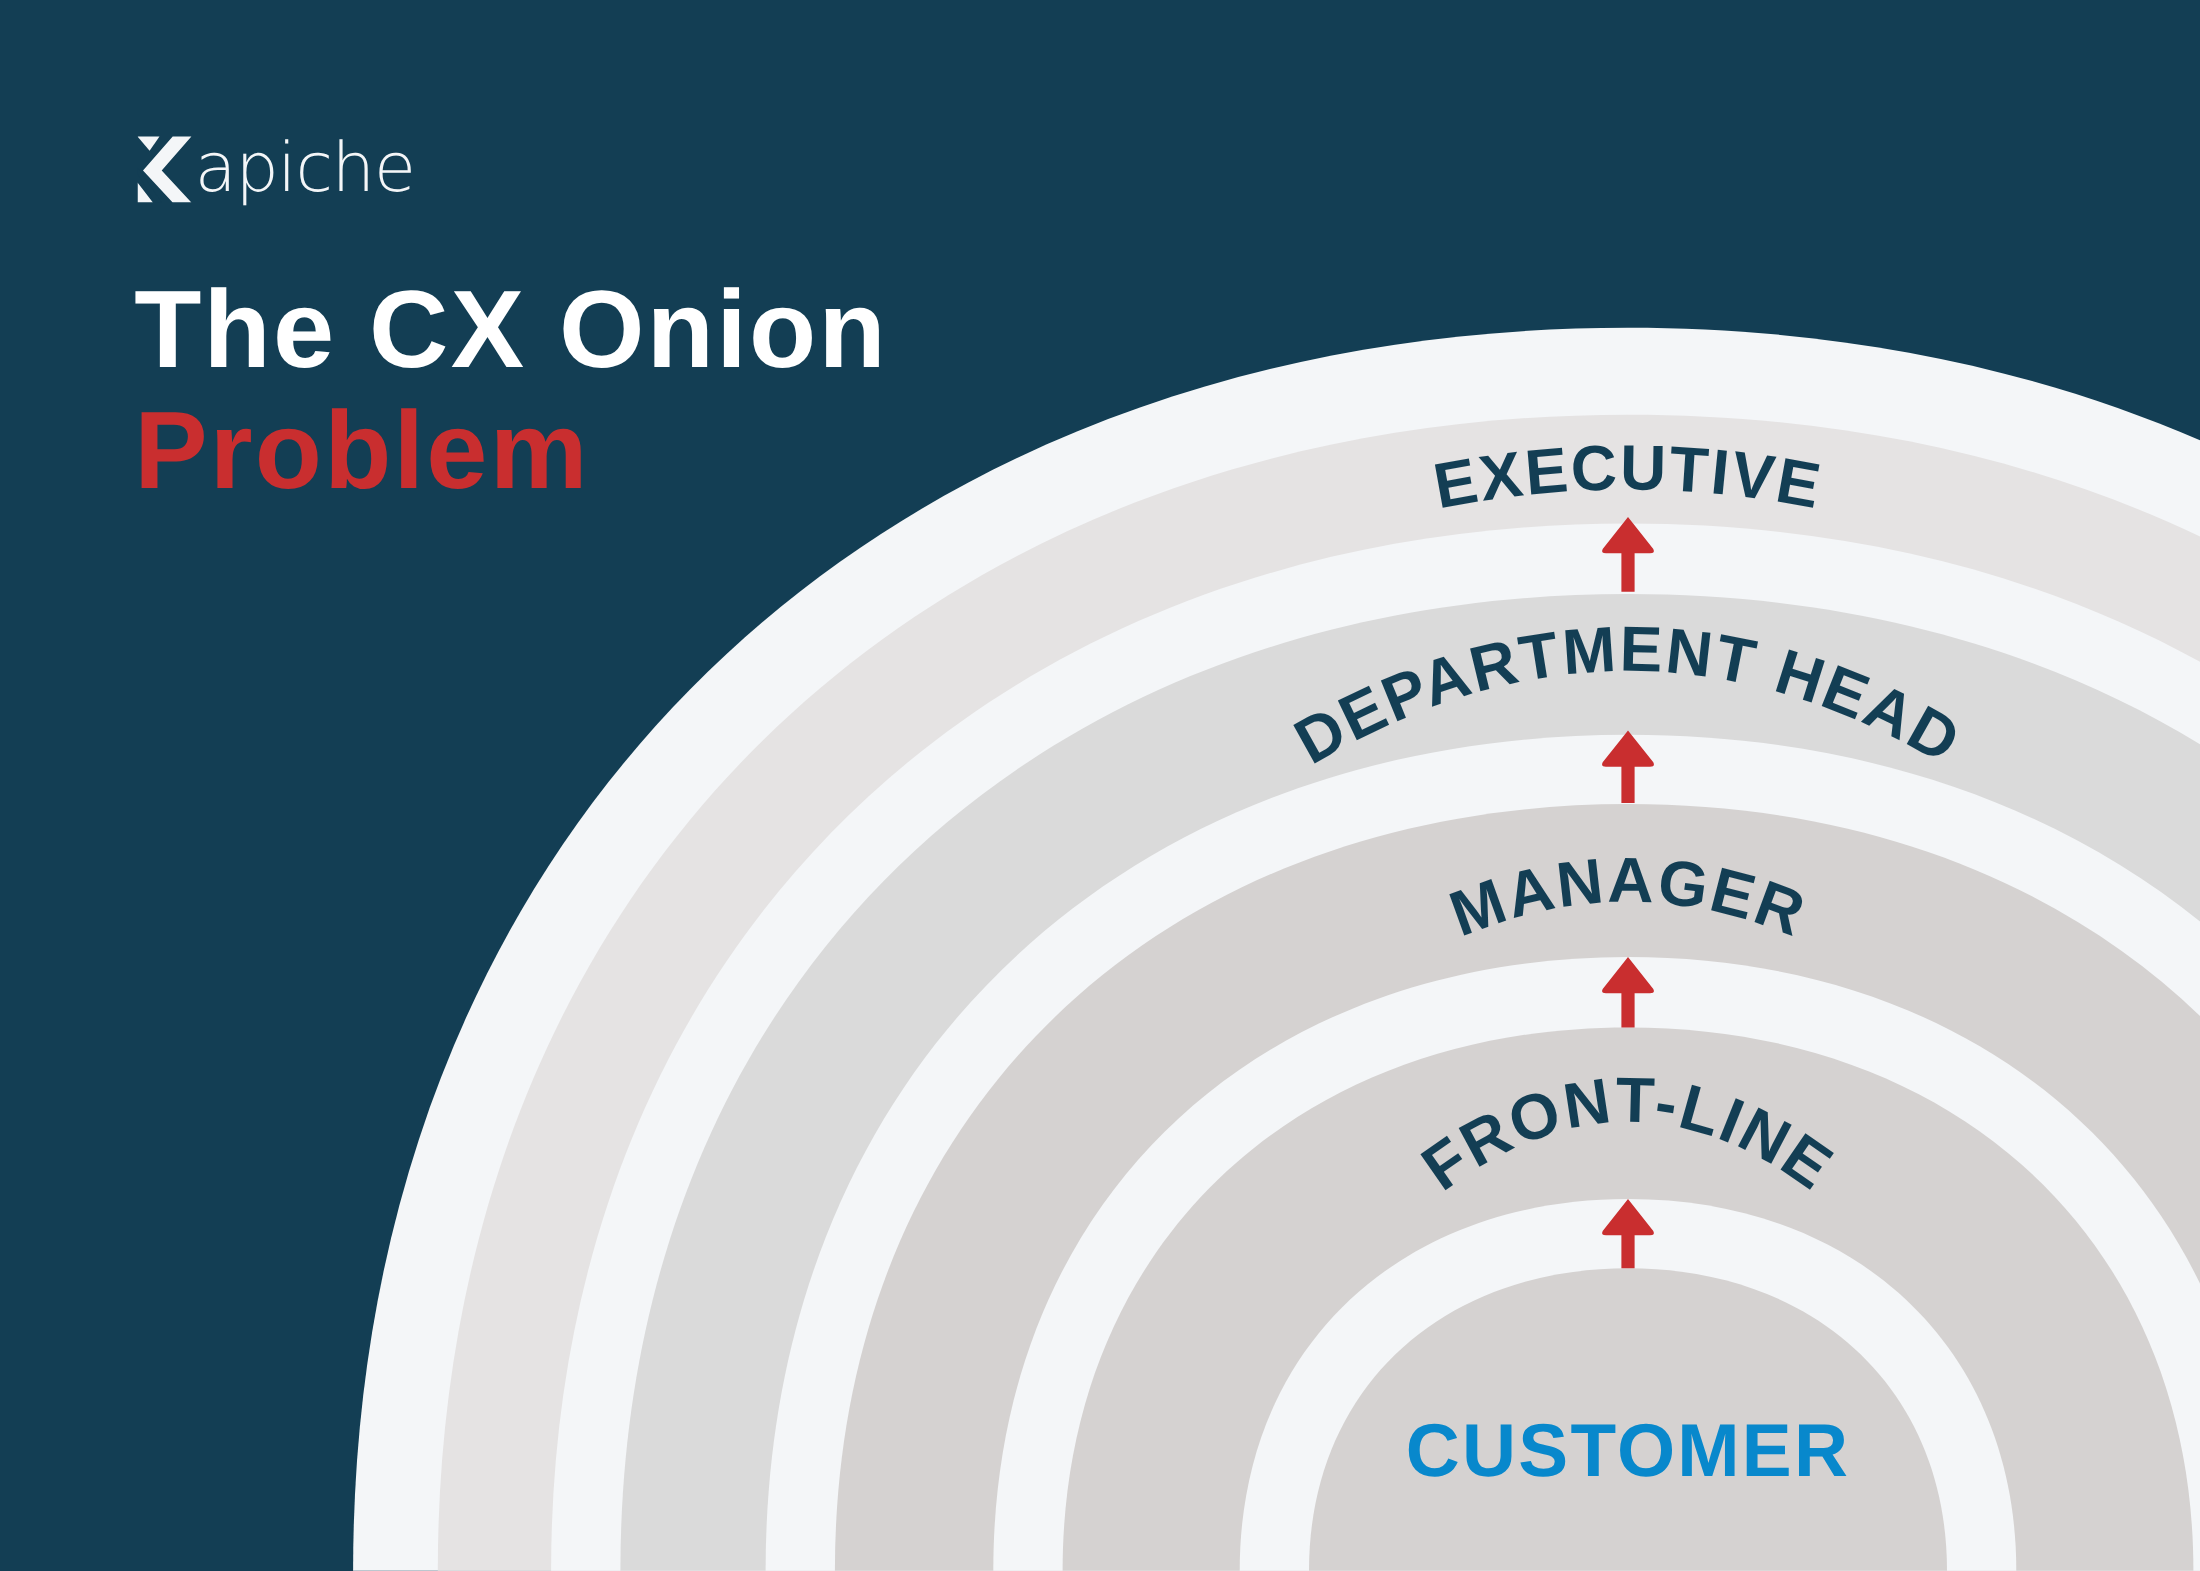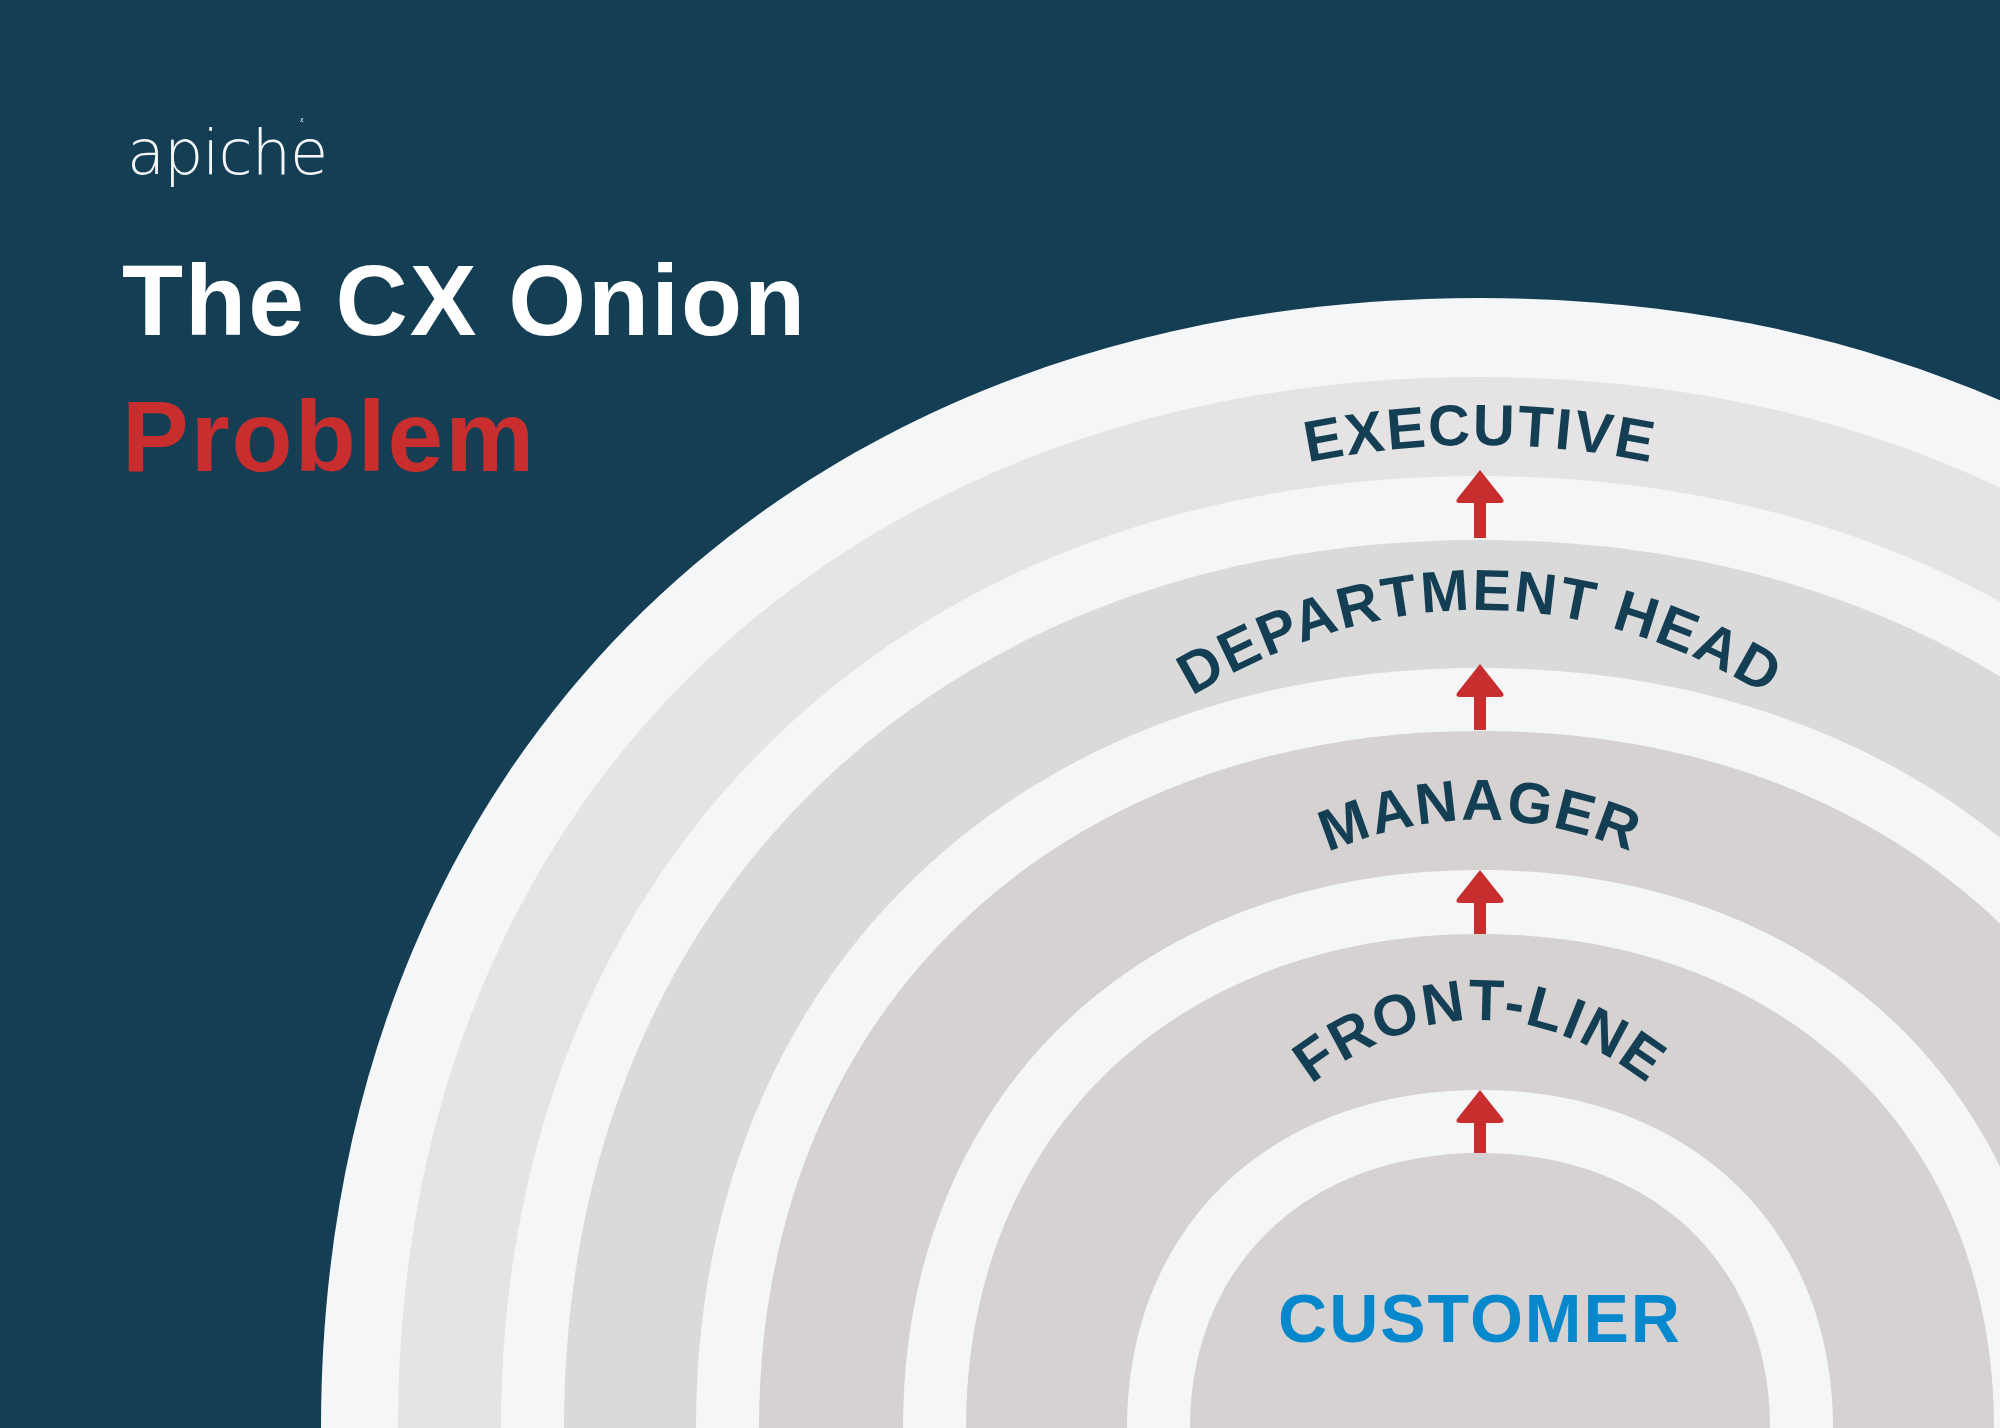--- a/index.html
+++ b/index.html
@@ -1,23 +1,23 @@
 <!DOCTYPE html>
 <html><head>
 <meta charset="utf-8">
 <style>
   html, body { margin: 0; padding: 0; }
   body { width: 2000px; height: 1428px; overflow: hidden; background: #133e54; position: relative; font-family: "Liberation Sans", "DejaVu Sans", sans-serif; }
   .canvas { position: absolute; left: 0; top: 0; width: 2000px; height: 1428px; }
-  .logo { position: absolute; left: 125px; top: 118px; height: 66px; display: flex; align-items: flex-end; flex-direction: column; }
+  .logo { position: absolute; left: 125px; top: 118px; height: 66px; display: flex; align-items: flex-end; }
   .logo-icon { width: 50px; height: 62px; display: block; }
   .logo-text { color: #f4f6f8; font-family: "DejaVu Sans", sans-serif; font-weight: 300; font-size: 62px; line-height: 62px; letter-spacing: -1px; margin-left: 2px; margin-bottom: 0px; -webkit-text-stroke: 0px; }
   .title { position: absolute; left: 122px; top: 245px; font-family: "Liberation Sans", sans-serif; font-weight: bold; font-size: 100px; line-height: 110px; letter-spacing: 2px; margin: 0; }
   .title .line1 { display: block; color: #ffffff; }
-  .title .line2 { display: block; color: #c92e2f; margin-top: 26px; }
+  .title .line2 { display: block; color: #c92e2f; }
   svg text { font-family: "Liberation Sans", "DejaVu Sans", sans-serif; font-weight: bold; }
 </style>
 </head>
 <body>
 
 <div class="canvas">
   <svg width="2000" height="1428" viewBox="0 0 2000 1428" xmlns="http://www.w3.org/2000/svg">
     <defs>
 
       <path id="tp-exec" d="M 1040 560 Q 1480 330 1920 560" fill="none"></path>

